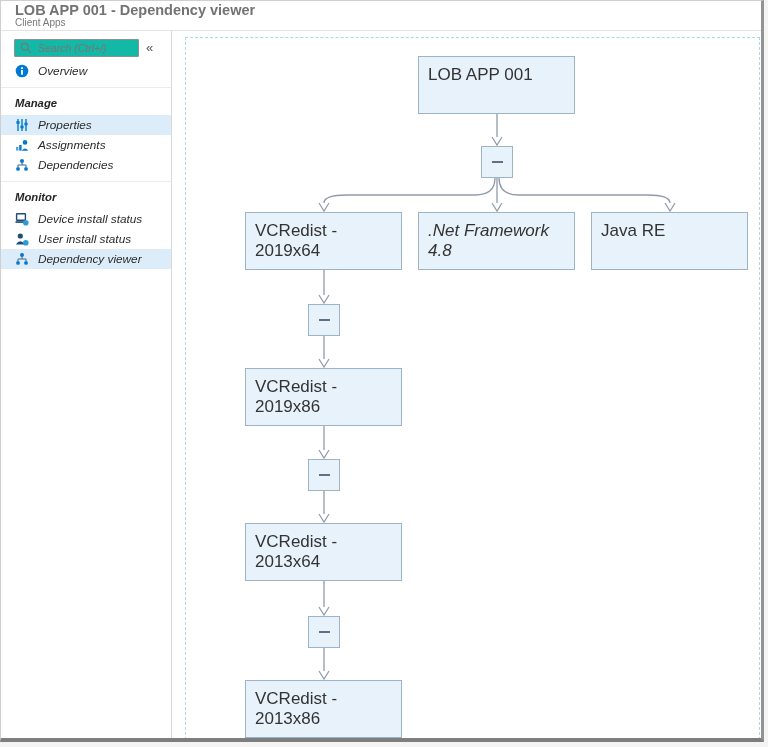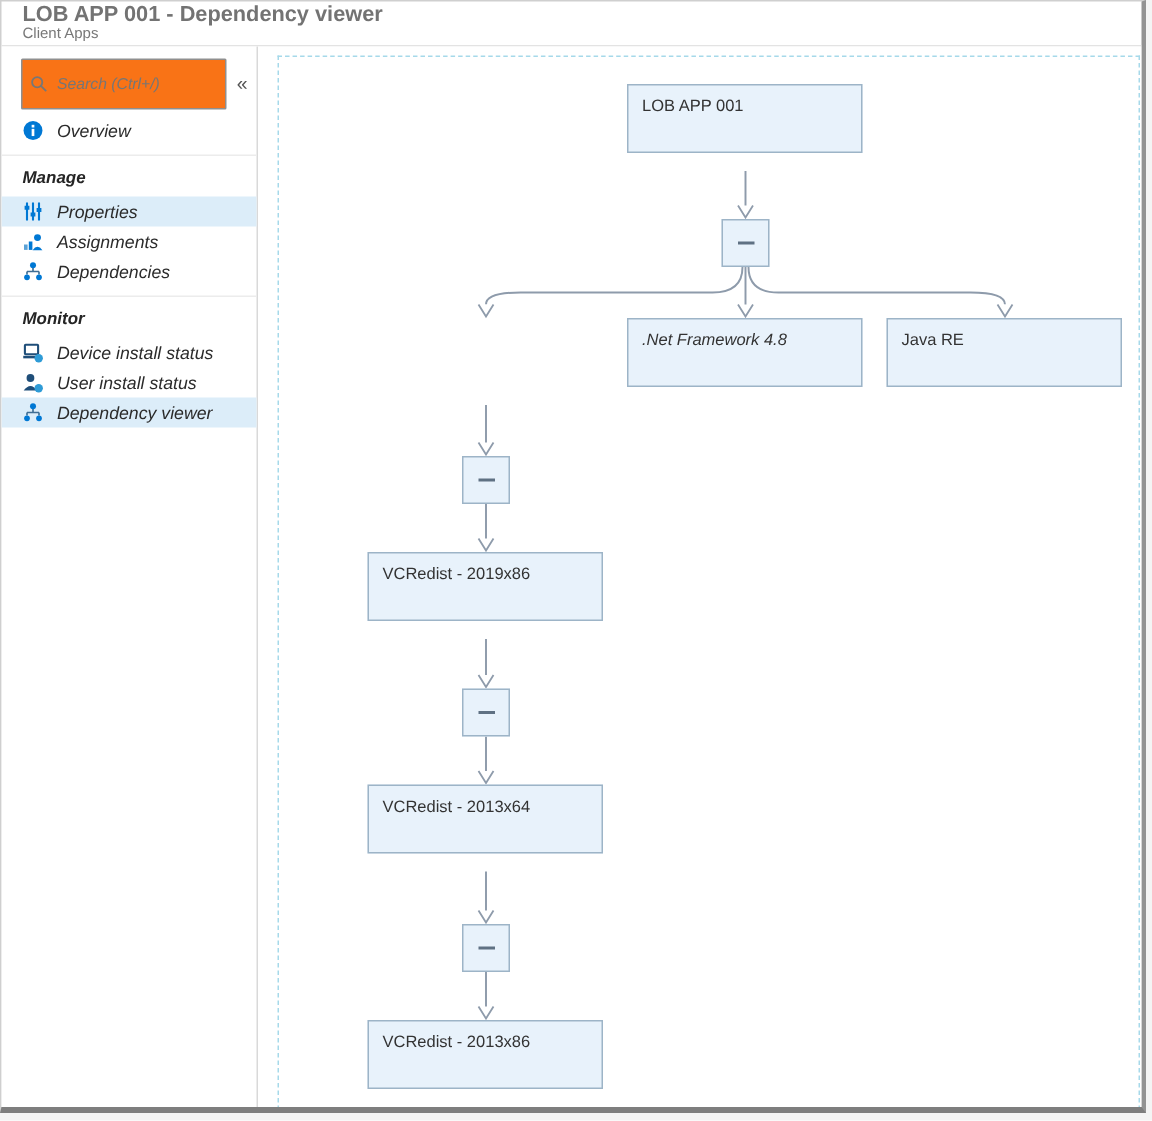--- a/index.html
+++ b/index.html
@@ -10,40 +10,40 @@
     font-family:"Liberation Sans",sans-serif;color:#262626;overflow:hidden;
   }
   
   .hdr{height:28px;border-bottom:1px solid #e3e3e3;padding-left:14px;}
   .hdr h1{margin:2px 0 0;font-size:14.5px;line-height:15px;font-weight:bold;color:#737373;}
   .hdr .sub{font-size:10px;line-height:10px;color:#787878;}
   
   .body{display:flex;height:713px;}
   .sidebar{width:171px;flex:none;border-right:1px solid #d9d9d9;background:#fff;padding-top:8px;}
   .search-row{display:flex;align-items:center;margin:0 4px 0 13px;}
-  .searchbox{display:flex;align-items:center;width:137px;height:18px;border:1px solid #8f8f8f;border-radius:1px;padding:16px 4px;gap:5px;background:#f97316;}
+  .searchbox{display:flex;align-items:center;width:125px;height:18px;border:1px solid #8f8f8f;border-radius:1px;padding:0 4px;gap:5px;background:#14b8a6;}
   .searchbox input{border:none;outline:none;width:100%;font-size:10.5px;font-style:italic;color:#444;font-family:"Liberation Sans",sans-serif;background:transparent;padding:0;}
   .searchbox input::placeholder{color:#767676;font-style:italic;}
   .collapse-btn{border:none;background:none;font-size:13px;color:#555;margin-left:5px;padding:0 2px;cursor:pointer;line-height:14px;}
   .menu{margin-top:4px;font-style:italic;}
   .menu-item{display:flex;align-items:center;height:20px;padding-left:14px;gap:9px;cursor:pointer;}
   .menu-item.selected{background:#dcedf9;}
   .mi-icon{width:14px;height:14px;flex:none;display:flex;align-items:center;justify-content:center;}
   .mi-label{font-size:11.8px;color:#2b2b2b;white-space:nowrap;}
   .sec-hdr{font-size:11.3px;font-weight:bold;color:#252525;margin:9px 0 6px 14px;}
   .divider{border-top:1px solid #ececec;margin:6px 0 2px 0;}
   
   .content{flex:1;position:relative;background:#fff;}
   .canvas{position:absolute;left:13px;top:6px;width:575px;height:703px;border:1px dashed #a6d9ea;}
   .edges{position:absolute;left:0;top:0;width:575px;height:703px;}
   .edge{stroke:#8e9bab;stroke-width:1.3;fill:none;}
   .ah{fill:#ffffff;stroke:#8e9bab;stroke-width:1.2;}
   .node{
-    position:absolute;width:157px;height:46px;background:#e8f2fb;border:1px solid #9db4c7;
-    font-size:11px;color:#333;padding:8px 0 0 9px;
+    position:absolute;width:157px;height:58px;background:#e8f2fb;border:1px solid #9db4c7;
+    font-size:17px;color:#333;padding:8px 0 0 9px;
   }
   .minus-btn{
     position:absolute;width:32px;height:32px;background:#e8f2fb;border:1px solid #9db4c7;
     display:flex;align-items:center;justify-content:center;padding:0;cursor:pointer;
   }
   .minus-bar{width:11px;height:2px;background:#5f7183;}
 </style>
 </head>
 <body>
 
@@ -200,20 +200,23 @@
         </svg>
 
         <div class="node" style="left:232px;top:18px;">
           <span>LOB APP 001</span>
         </div>
 
         <button class="minus-btn" style="left:295px;top:108px;">
           <span class="minus-bar"></span>
         </button>
 
+        <div class="node" style="left:59px;top:174px;">
+          <span>VCRedist - 2019x64</span>
+        </div>
         <div class="node" style="left:232px;top:174px;font-style:italic;">
           <span>.Net Framework 4.8</span>
         </div>
         <div class="node" style="left:405px;top:174px;">
           <span>Java RE</span>
         </div>
 
         <button class="minus-btn" style="left:122px;top:266px;">
           <span class="minus-bar"></span>
         </button>

